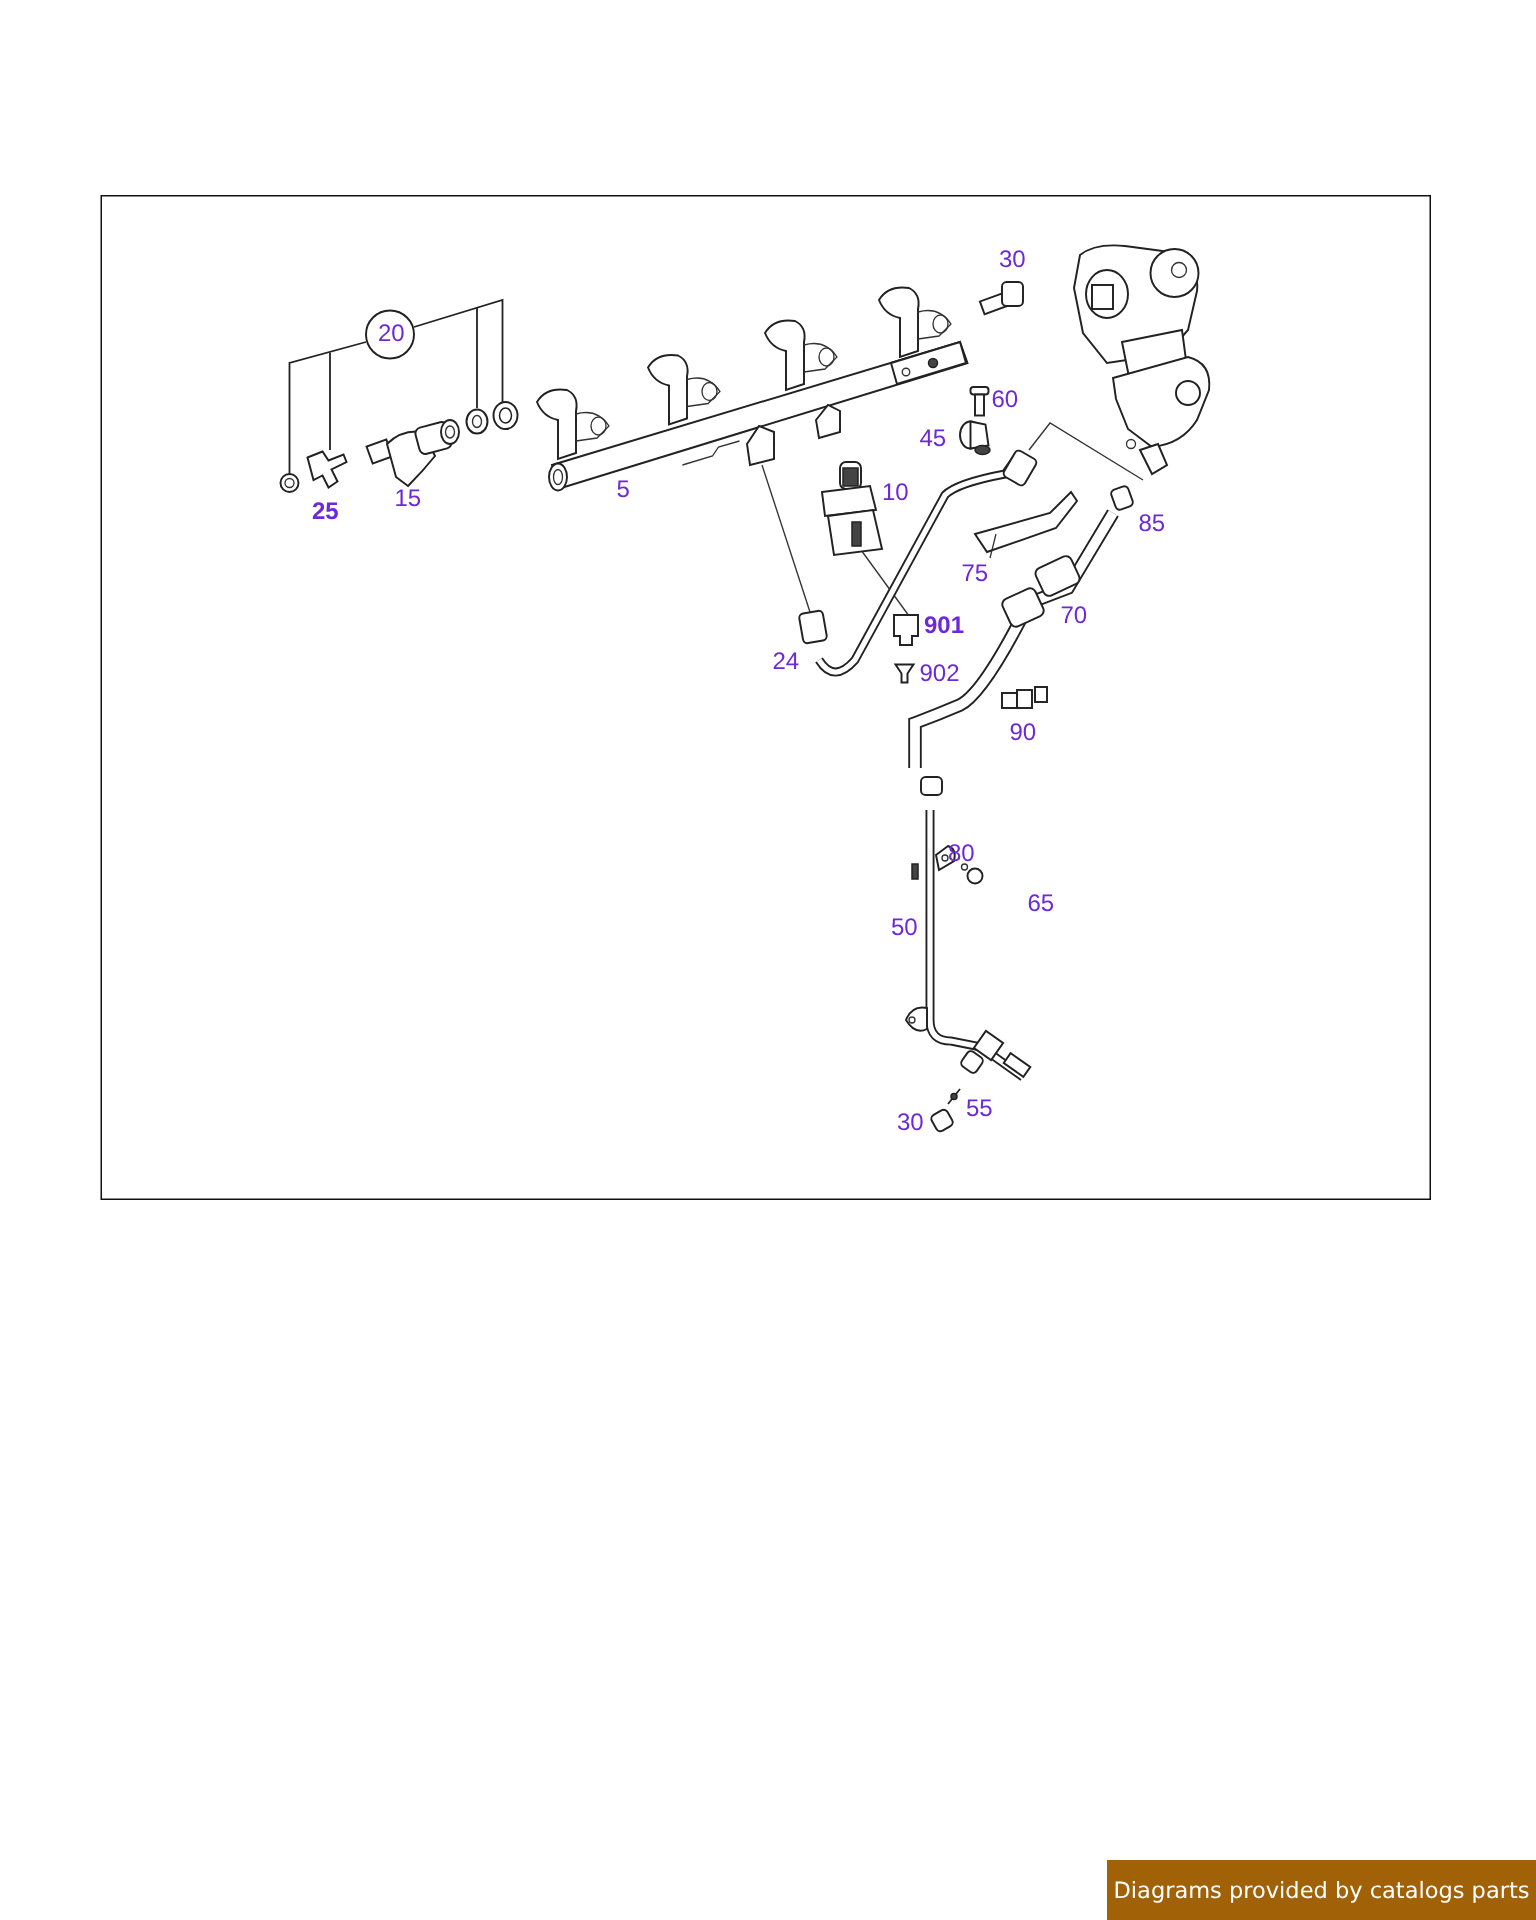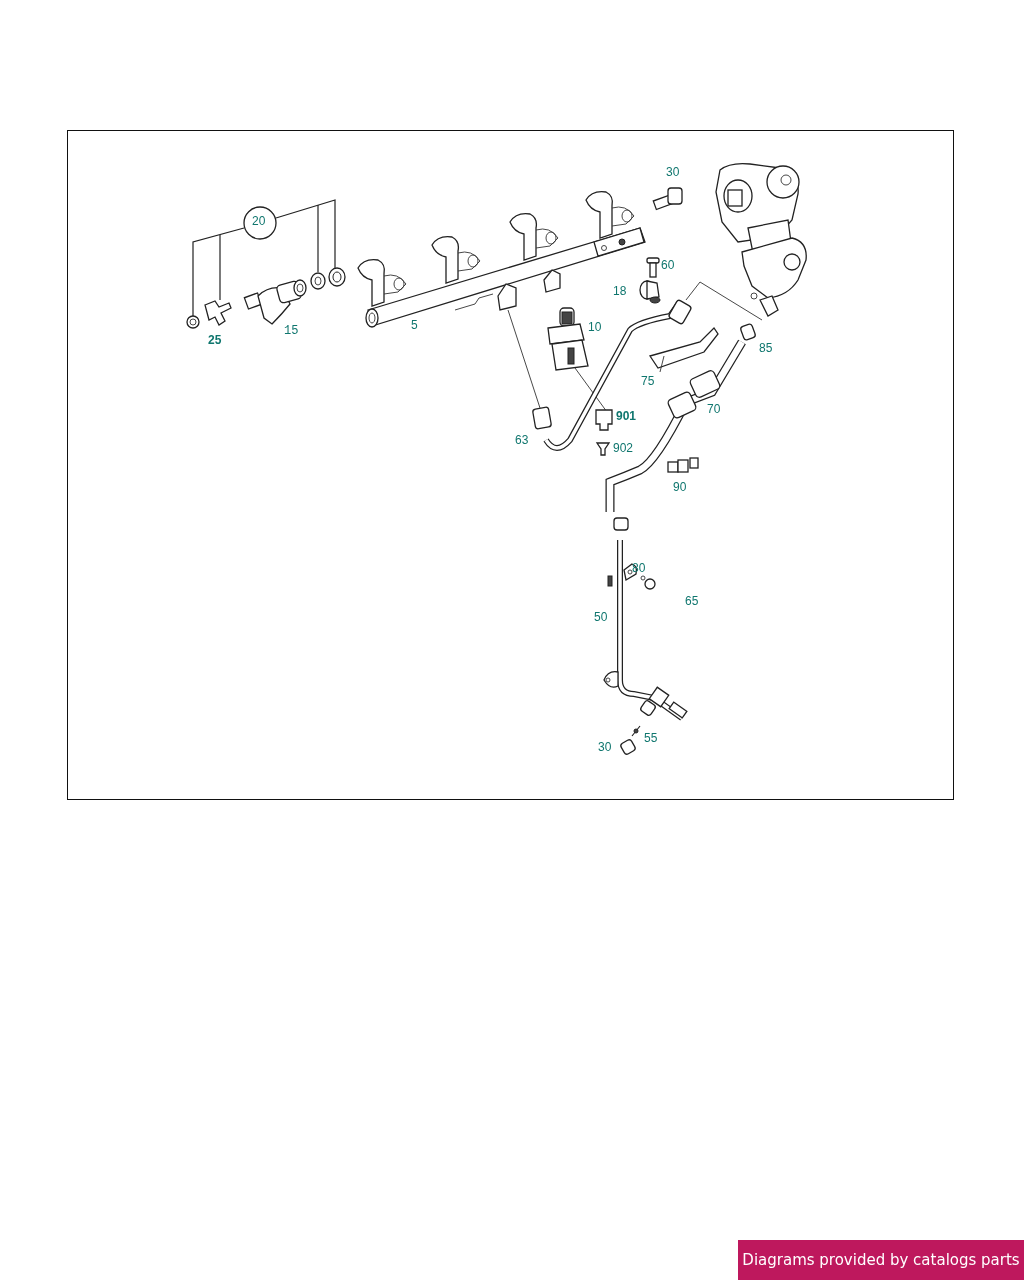--- a/index.html
+++ b/index.html
@@ -1,20 +1,20 @@
 <!DOCTYPE html>
 <html><head>
 <meta charset="utf-8">
 <style>
   html, body { margin:0; padding:0; background:#ffffff; }
   body { width:1024px; height:1280px; position:relative; overflow:hidden; font-family:"Liberation Sans", sans-serif; }
   .frame { position:absolute; left:67px; top:130px; width:887px; height:670px; border:1.5px solid #111; box-sizing:border-box; }
   svg.diagram { position:absolute; left:0; top:0; width:1024px; height:1280px; }
-  .callout { position:absolute; font-size:12px; color:#0f766e; line-height:1; white-space:nowrap; }
-  .credit { position:absolute; left:738px; top:1240px; width:286px; height:40px; background:#be185d; color:#fff; font-family:"DejaVu Sans", sans-serif; font-size:15px; display:flex; align-items:center; justify-content:center; box-sizing:border-box; }
+  .callout { position:absolute; font-size:16px; color:#6d28d9; line-height:1; white-space:nowrap; }
+  .credit { position:absolute; left:738px; top:1240px; width:286px; height:40px; background:#a16207; color:#fff; font-family:"DejaVu Sans", sans-serif; font-size:15px; display:flex; align-items:center; justify-content:center; box-sizing:border-box; }
   .part { fill:#fff; stroke:#222; stroke-width:1.3; }
   .line { fill:none; stroke:#222; stroke-width:1.2; }
   .thin { fill:none; stroke:#333; stroke-width:0.9; }
   .dark { fill:#444; stroke:#222; stroke-width:1; }
 </style>
 </head>
 <body>
 
 <div class="frame"></div>
 
@@ -188,32 +188,32 @@
     <line class="line" x1="632" y1="736" x2="640" y2="726"></line>
     <circle class="dark" cx="636" cy="731" r="2"></circle>
   </g>
   <g>
     <rect class="part" x="622" y="741" width="12" height="12" rx="3" transform="rotate(-30 628 747)"></rect>
   </g>
 </svg>
 
 <div class="callout" style="left:252px;top:215px;">20</div>
 <div class="callout" style="left:208px;top:334px;font-weight:bold;">25</div>
-<div class="callout" style="left:284px;top:325px;font-family:Liberation Mono, monospace;">15</div>
+<div class="callout" style="left:263px;top:325px;">15</div>
 <div class="callout" style="left:411px;top:319px;">5</div>
 <div class="callout" style="left:588px;top:321px;">10</div>
 <div class="callout" style="left:666px;top:166px;">30</div>
 <div class="callout" style="left:661px;top:259px;">60</div>
-<div class="callout" style="left:613px;top:285px;">18</div>
+<div class="callout" style="left:613px;top:285px;">45</div>
 <div class="callout" style="left:759px;top:342px;">85</div>
 <div class="callout" style="left:641px;top:375px;">75</div>
 <div class="callout" style="left:707px;top:403px;">70</div>
 <div class="callout" style="left:616px;top:410px;font-weight:bold;">901</div>
 <div class="callout" style="left:613px;top:442px;">902</div>
-<div class="callout" style="left:515px;top:434px;">63</div>
+<div class="callout" style="left:515px;top:434px;">24</div>
 <div class="callout" style="left:673px;top:481px;">90</div>
 <div class="callout" style="left:632px;top:516px;margin-top:46px;">80</div>
 <div class="callout" style="left:685px;top:577px;margin-top:18px;">65</div>
 <div class="callout" style="left:594px;top:611px;">50</div>
 <div class="callout" style="left:644px;top:732px;">55</div>
 <div class="callout" style="left:598px;top:741px;">30</div>
 
 <div class="credit">
   <span>Diagrams provided by catalogs parts</span>
 </div>

